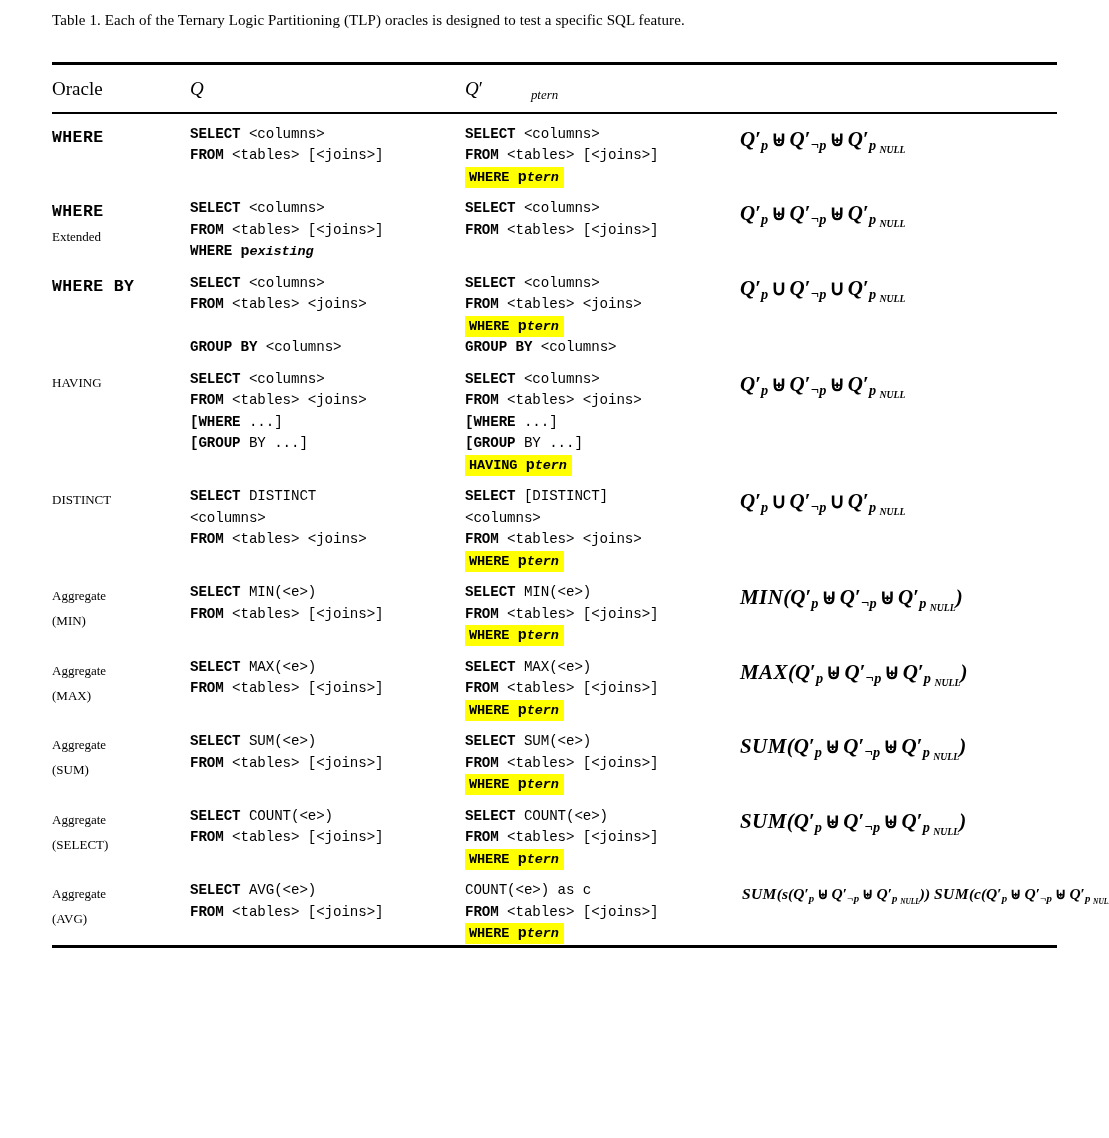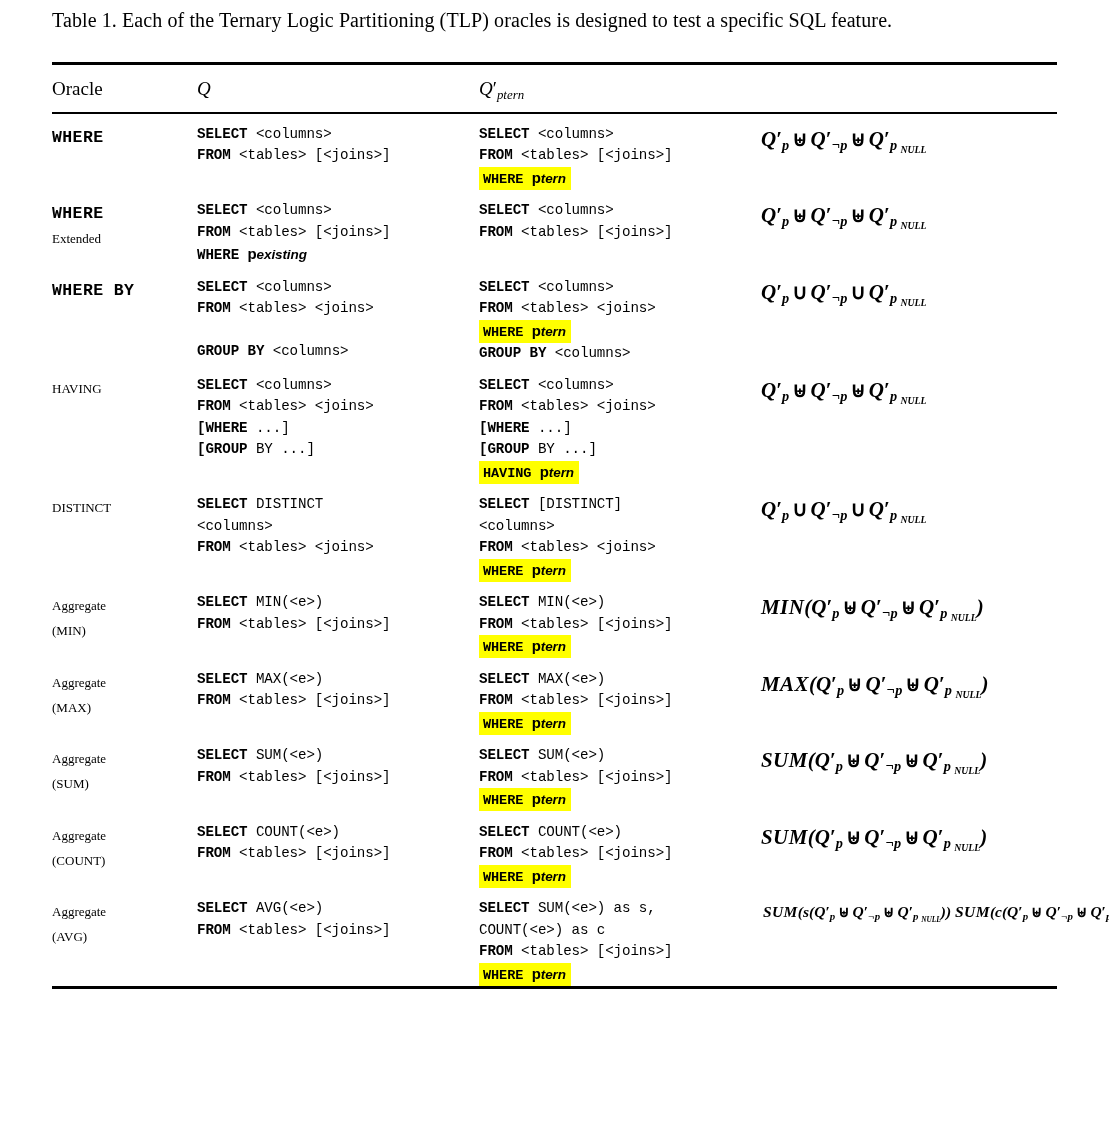--- a/index.html
+++ b/index.html
@@ -12,41 +12,40 @@
     font-family: "Liberation Serif", serif;
     color: #000000;
     overflow: hidden;
   }
 
   
   .caption {
     position: absolute;
     left: 52px; top: 8px; width: 1010px;
     font-family: "Liberation Serif", serif;
-    font-size: 20px;
+    font-size: 15px;
     line-height: 24px;
     letter-spacing: 0.1px;
     white-space: nowrap;
   }
 
   
   .table-wrap {
     position: absolute;
     left: 52px; top: 62px; width: 1005px;
   }
   .rule-top    { height: 3px; background:#000; width:100%; }
   .rule-mid    { height: 1.6px; background:#000; width:100%; }
   .rule-bottom { height: 3px; background:#000; width:100%; }
 
   
   .row {
     display: grid;
     grid-template-columns: 138px 275px 275px 317px;
     align-items: start;
-    gap: 7px;
   }
   .head-row { height: 47px; }
   .head-cell {
     padding-top: 13px;
     font-family: "Liberation Serif", serif;
     font-size: 19px;
   }
 
   .body-row { padding-top: 10px; }
   .cell { position: relative; }
@@ -79,21 +78,21 @@
   .sql .kw { font-weight: 700; }
   .sql .blank { display:block; height: 21.5px; }
   .hl {
     background: #FFFF00;
     display: inline-block;
     padding: 2px 5px 2px 4px;
     line-height: 17px;
   }
   .hl .kw { font-weight: 700; font-size: 13.6px; }
   .pvar {
-    font-family: Liberation Sans, sans-serif;
+    font-family: Liberation Mono, monospace;
     font-style: normal;
     font-weight: 700;
     font-size: 15px;
   }
   .pvar i {
     font-style: italic;
     font-size: 13.5px;
     font-weight: 700;
   }
 
@@ -134,21 +133,21 @@
   .frac .bar { border-top: 1.3px solid #000; height: 0; }
   .frac .den { padding: 1px 2px 0 2px; }
   .frac sub { font-size: 0.7em; vertical-align: -0.28em; }
 
   .hdr-math {
     font-family: "Liberation Serif", serif;
     font-style: italic;
     font-size: 19px;
   }
   .hdr-math .op { font-style: normal; }
-  .hdr-math sub { font-size: 0.68em; vertical-align: -0.28em; }
+  .hdr-math sub { font-size: 0.68em; vertical-align: -0.28em; margin-left: 48px; }
 </style>
 </head>
 <body>
 
 <div class="caption">Table 1.  Each of the Ternary Logic Partitioning (TLP) oracles is designed to test a specific SQL feature.</div>
 
 <div class="table-wrap">
 
   <div class="rule-top"></div>
 
@@ -227,31 +226,31 @@
           <div class="serif">Aggregate</div>
           <div class="serif">(SUM)</div>
         </div>
         <div class="cell sql"><div><span class="kw">SELECT</span>&nbsp;SUM(&lt;e&gt;)</div><div><span class="kw">FROM</span>&nbsp;&lt;tables&gt;&nbsp;[&lt;joins&gt;]</div></div>
         <div class="cell sql"><div><span class="kw">SELECT</span>&nbsp;SUM(&lt;e&gt;)</div><div><span class="kw">FROM</span>&nbsp;&lt;tables&gt;&nbsp;[&lt;joins&gt;]</div><div><span class="hl"><span class="kw">WHERE</span>&nbsp;<span class="pvar">p<i>tern</i></span></span></div></div>
         <div class="cell math"><span class="fn">SUM</span>(Q<span class="prime">′</span><sub>p</sub><span class="op">⊎</span>Q<span class="prime">′</span><sub>¬p</sub><span class="op">⊎</span>Q<span class="prime">′</span><sub>p&nbsp;<span class="nullsub">NULL</span></sub>)</div>
       </div>
       <div class="row body-row">
         <div class="cell oracle-name">
           <div class="serif">Aggregate</div>
-          <div class="serif">(COUNT)</div>
+          <div class="serif">(SELECT)</div>
         </div>
         <div class="cell sql"><div><span class="kw">SELECT</span>&nbsp;COUNT(&lt;e&gt;)</div><div><span class="kw">FROM</span>&nbsp;&lt;tables&gt;&nbsp;[&lt;joins&gt;]</div></div>
         <div class="cell sql"><div><span class="kw">SELECT</span>&nbsp;COUNT(&lt;e&gt;)</div><div><span class="kw">FROM</span>&nbsp;&lt;tables&gt;&nbsp;[&lt;joins&gt;]</div><div><span class="hl"><span class="kw">WHERE</span>&nbsp;<span class="pvar">p<i>tern</i></span></span></div></div>
         <div class="cell math"><span class="fn">SUM</span>(Q<span class="prime">′</span><sub>p</sub><span class="op">⊎</span>Q<span class="prime">′</span><sub>¬p</sub><span class="op">⊎</span>Q<span class="prime">′</span><sub>p&nbsp;<span class="nullsub">NULL</span></sub>)</div>
       </div>
       <div class="row body-row">
         <div class="cell oracle-name">
           <div class="serif">Aggregate</div>
           <div class="serif">(AVG)</div>
         </div>
         <div class="cell sql"><div><span class="kw">SELECT</span>&nbsp;AVG(&lt;e&gt;)</div><div><span class="kw">FROM</span>&nbsp;&lt;tables&gt;&nbsp;[&lt;joins&gt;]</div></div>
-        <div class="cell sql"><div><span class="kw">SELECT</span>&nbsp;SUM(&lt;e&gt;)&nbsp;as&nbsp;s,</div><div>COUNT(&lt;e&gt;)&nbsp;as&nbsp;c</div><div><span class="kw">FROM</span>&nbsp;&lt;tables&gt;&nbsp;[&lt;joins&gt;]</div><div><span class="hl"><span class="kw">WHERE</span>&nbsp;<span class="pvar">p<i>tern</i></span></span></div></div>
+        <div class="cell sql"><div>COUNT(&lt;e&gt;)&nbsp;as&nbsp;c</div><div><span class="kw">FROM</span>&nbsp;&lt;tables&gt;&nbsp;[&lt;joins&gt;]</div><div><span class="hl"><span class="kw">WHERE</span>&nbsp;<span class="pvar">p<i>tern</i></span></span></div></div>
         <div class="cell math"><span class="frac"><span class="num"><span class="fn">SUM</span>(<i>s</i>(Q<span class="prime">′</span><sub>p</sub><span class="op">⊎</span>Q<span class="prime">′</span><sub>¬p</sub><span class="op">⊎</span>Q<span class="prime">′</span><sub>p&nbsp;<span class="nullsub">NULL</span></sub>))</span><span class="bar"></span><span class="den"><span class="fn">SUM</span>(<i>c</i>(Q<span class="prime">′</span><sub>p</sub><span class="op">⊎</span>Q<span class="prime">′</span><sub>¬p</sub><span class="op">⊎</span>Q<span class="prime">′</span><sub>p&nbsp;<span class="nullsub">NULL</span></sub>))</span></span></div>
       </div>
     </div>
 
   <div class="rule-bottom"></div>
 </div>
 
 </body></html>

